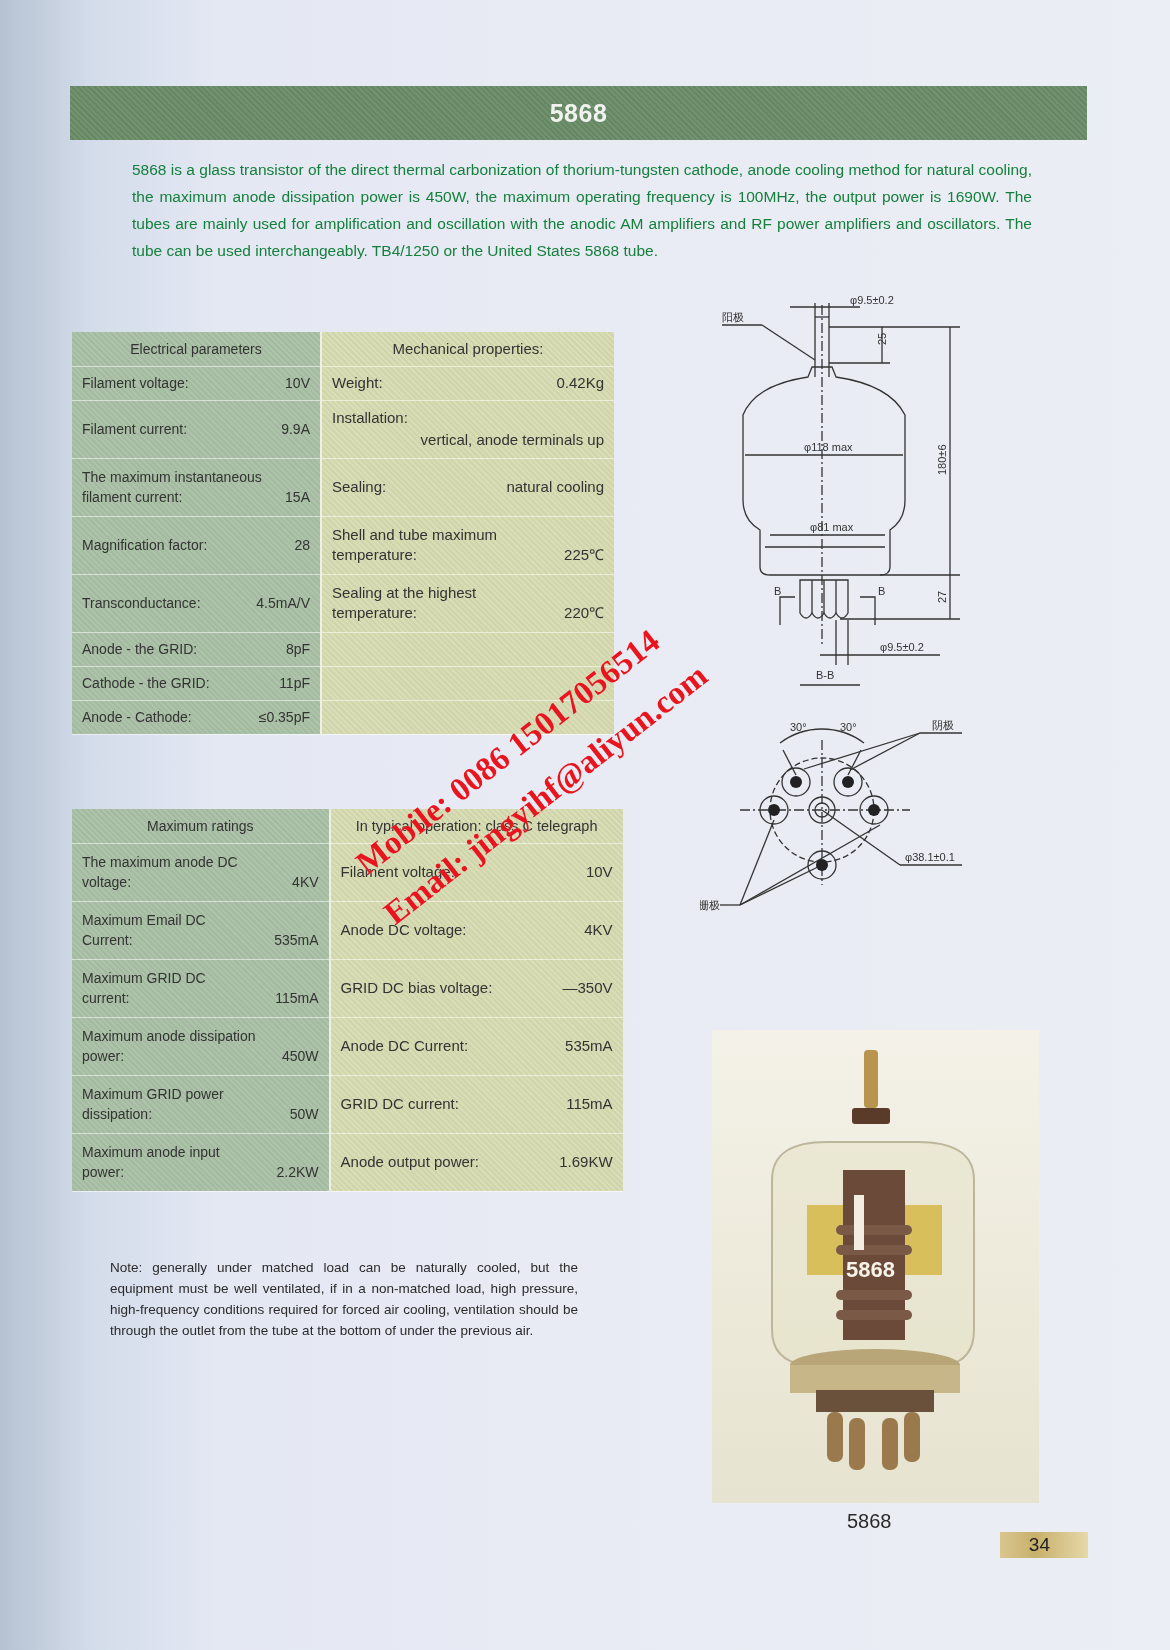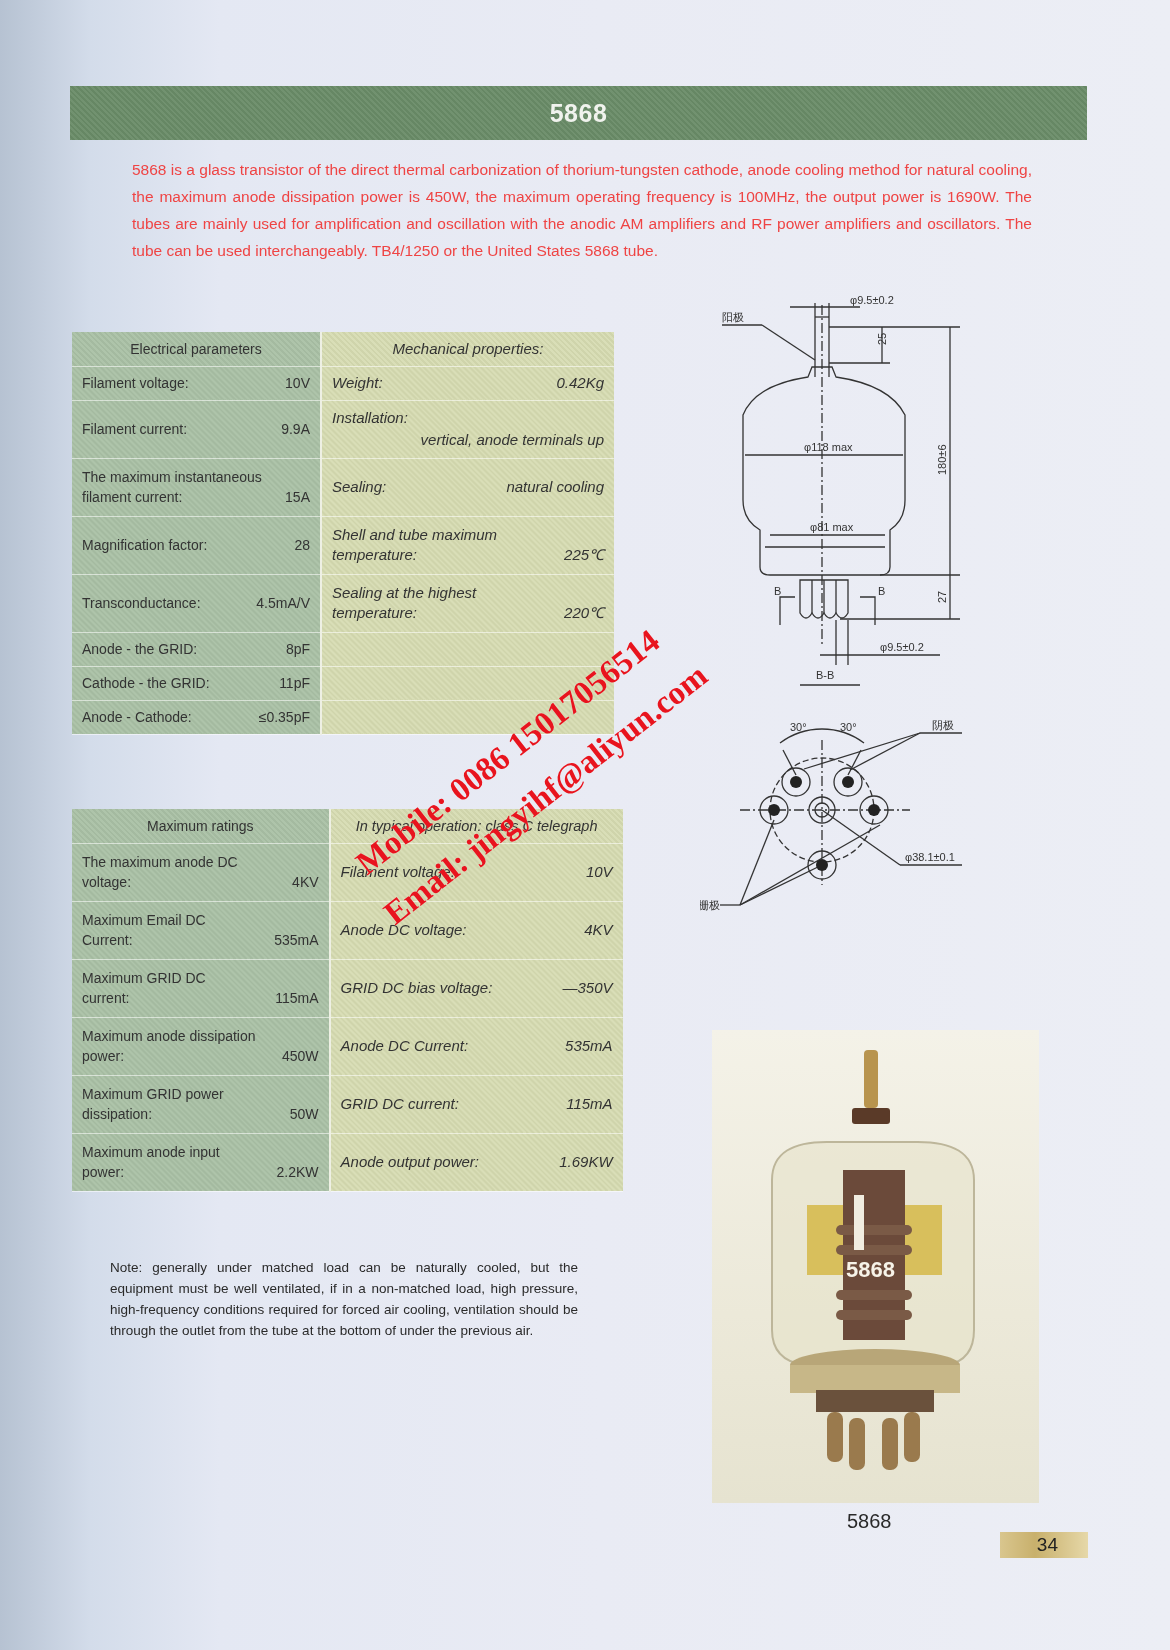--- a/index.html
+++ b/index.html
@@ -10,57 +10,56 @@
   }
   .title-bar {
     position: absolute; left: 70px; top: 86px; width: 1017px; height: 54px;
     background: #6a8c68;
     background-image: repeating-linear-gradient(45deg, rgba(255,255,255,0.05) 0 2px, rgba(0,0,0,0.04) 2px 4px);
     display: flex; align-items: center; justify-content: center;
   }
   .title-bar span { color: #f1f3ee; font-weight: bold; font-size: 25px; letter-spacing: 0.5px; }
   .intro {
     position: absolute; left: 132px; top: 156px; width: 900px;
-    font-size: 15.5px; line-height: 27px; text-align: justify; color: #ef4444;
+    font-size: 15.5px; line-height: 27px; text-align: justify; color: #15803d;
   }
   table.spec {
     position: absolute; left: 72px; border-collapse: collapse; font-size: 14px; color: #333;
   }
   table.spec td { padding: 0 10px 0 10px; vertical-align: middle; border-bottom: 1px solid rgba(255,255,255,0.55); }
   table.spec td.l {
     width: 228px; background: #a9c0a5;
     background-image: repeating-linear-gradient(45deg, rgba(255,255,255,0.06) 0 2px, rgba(0,0,0,0.03) 2px 4px);
     border-right: 2px solid #eef0e4;
   }
   table.spec td.r {
     width: 272px; background: #d6dbb1;
     background-image: repeating-linear-gradient(45deg, rgba(255,255,255,0.08) 0 2px, rgba(0,0,0,0.03) 2px 4px);
     font-size: 15px;
-    font-style: italic;
   }
   .cell { display: flex; justify-content: space-between; align-items: flex-end; }
   .cell .k { line-height: 20px; }
   .cell .v { white-space: nowrap; line-height: 20px; }
   .hdr { text-align: center; }
   .inst { line-height: 22px; }
   .inst .v2 { text-align: right; }
   .note {
     position: absolute; left: 110px; top: 1257px; width: 468px;
     font-size: 13.5px; line-height: 21px; text-align: justify; color: #2a2a2a;
   }
   .diagram { position: absolute; left: 700px; top: 295px; }
   .photo {
     position: absolute; left: 712px; top: 1030px; width: 327px; height: 473px;
     background: linear-gradient(180deg, #f4f2e8 0%, #ece9d9 60%, #e6e3d0 100%);
   }
   .photo-caption { position: absolute; left: 847px; top: 1510px; font-size: 20px; color: #2a2a2a; }
   .page-num {
     position: absolute; left: 1000px; top: 1532px; width: 88px; height: 26px;
     background: linear-gradient(90deg, #d9c68e 0%, #c8b06c 40%, #e6d8a8 100%);
-    display: flex; align-items: center; justify-content: flex-end; padding-right: 8px; box-sizing: border-box;
+    display: flex; align-items: center; justify-content: flex-end; padding-right: 16px; box-sizing: border-box;
   }
   .page-num span { font-size: 19px; color: #222; margin-right: 22px; }
   .watermark {
     position: absolute; color: #e8141e; font-family: "Liberation Serif", serif; font-weight: bold;
     font-size: 33px; white-space: nowrap; transform-origin: left bottom; pointer-events: none;
     text-shadow: 0 0 1px rgba(255,255,255,0.6);
   }
 </style>
 </head>
 <body>

